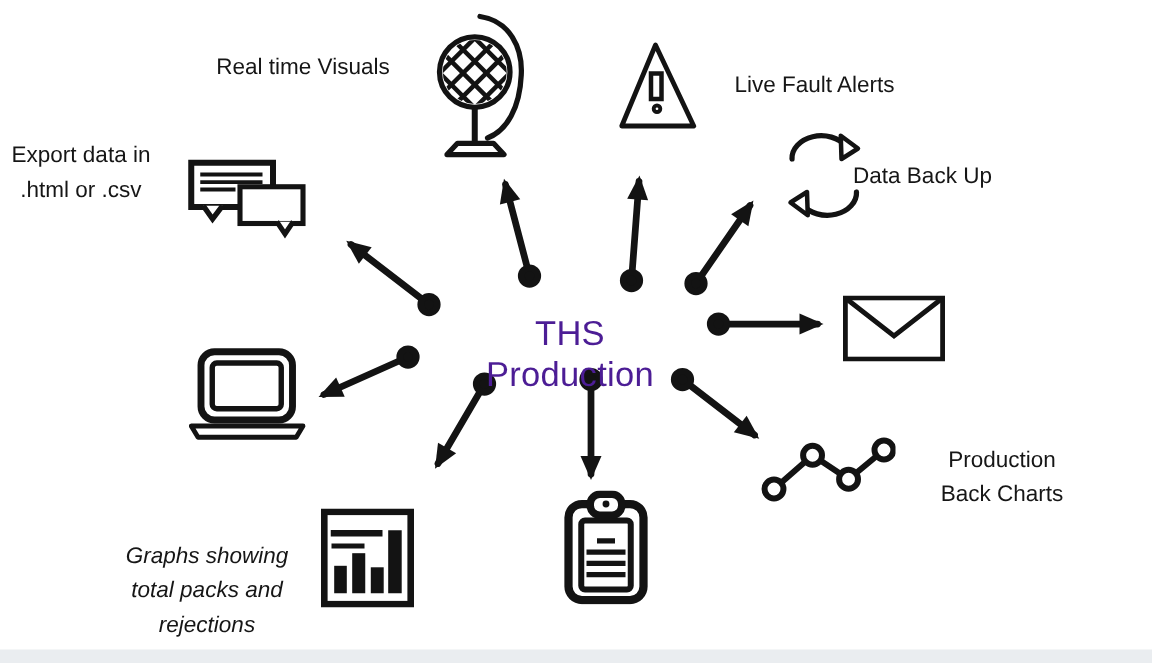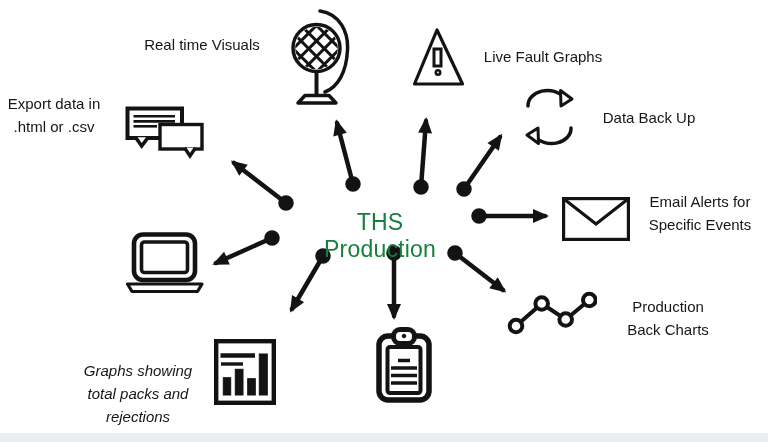--- a/index.html
+++ b/index.html
@@ -9,26 +9,26 @@
   }
   .arrows{position:absolute;left:0;top:0;pointer-events:none;}
   .icon{position:absolute;}
   .icon *{stroke:#131313;}
   .label{
     position:absolute;text-align:center;white-space:pre-line;
     font-size:15px;line-height:23px;color:#161616;
   }
   .title{
     position:absolute;left:300px;top:209px;width:160px;text-align:center;
-    font-size:23px;line-height:27px;color:#15803d;letter-spacing:.2px;
+    font-size:23px;line-height:27px;color:#4c1d95;letter-spacing:.2px;
   }
   #lb-visuals{left:136px;top:33px;width:132px;}
   #lb-export {left:0px;  top:92px; width:108px;}
   #lb-fault  {left:477px;top:45px; width:132px;}
-  #lb-backup {left:583px;top:106px;width:132px;}
+  #lb-backup {left:549px;top:106px;width:132px;}
   #lb-email  {left:637px;top:190px;width:126px;}
   #lb-trend  {left:606px;top:295px;width:124px;}
   #lb-reports{left:436px;top:359px;width:124px;}
   #lb-graphs {left:76px; top:359px;width:124px;font-style:italic;}
   #lb-remote {left:9px;  top:229px;width:124px;}
   #ic-chat     {left:125px;top:105px;}
   #ic-globe    {left:288px;top:8px;}
   #ic-warning  {left:412px;top:26px;}
   #ic-refresh  {left:523px;top:86px;}
   #ic-envelope {left:562px;top:197px;}
@@ -87,24 +87,22 @@
           <circle cx="272" cy="238" r="5.5"></circle>
       </g>
     </g>
   </svg>
 
   <div class="title">THS Production</div>
 
   <div class="label" id="lb-visuals">Real time Visuals</div>
   <div class="label" id="lb-export">Export data in
 .html or .csv</div>
-  <div class="label" id="lb-fault">Live Fault Graphs</div>
+  <div class="label" id="lb-fault">Live Fault Alerts</div>
   <div class="label" id="lb-backup">Data Back Up</div>
-  <div class="label" id="lb-email">Email Alerts for
-Specific Events</div>
   <div class="label" id="lb-trend">Production
 Back Charts</div>
   <div class="label" id="lb-graphs">Graphs showing
 total packs and
 rejections</div>
 
   <svg class="icon" id="ic-chat" width="80" height="56" viewBox="0 0 80 56">
     <rect x="2.5" y="3.5" width="54.5" height="29.5" fill="#fff" stroke-width="4"></rect>
     <g stroke-width="2.6">
       <line x1="8.5" y1="11.3" x2="50" y2="11.3"></line>

